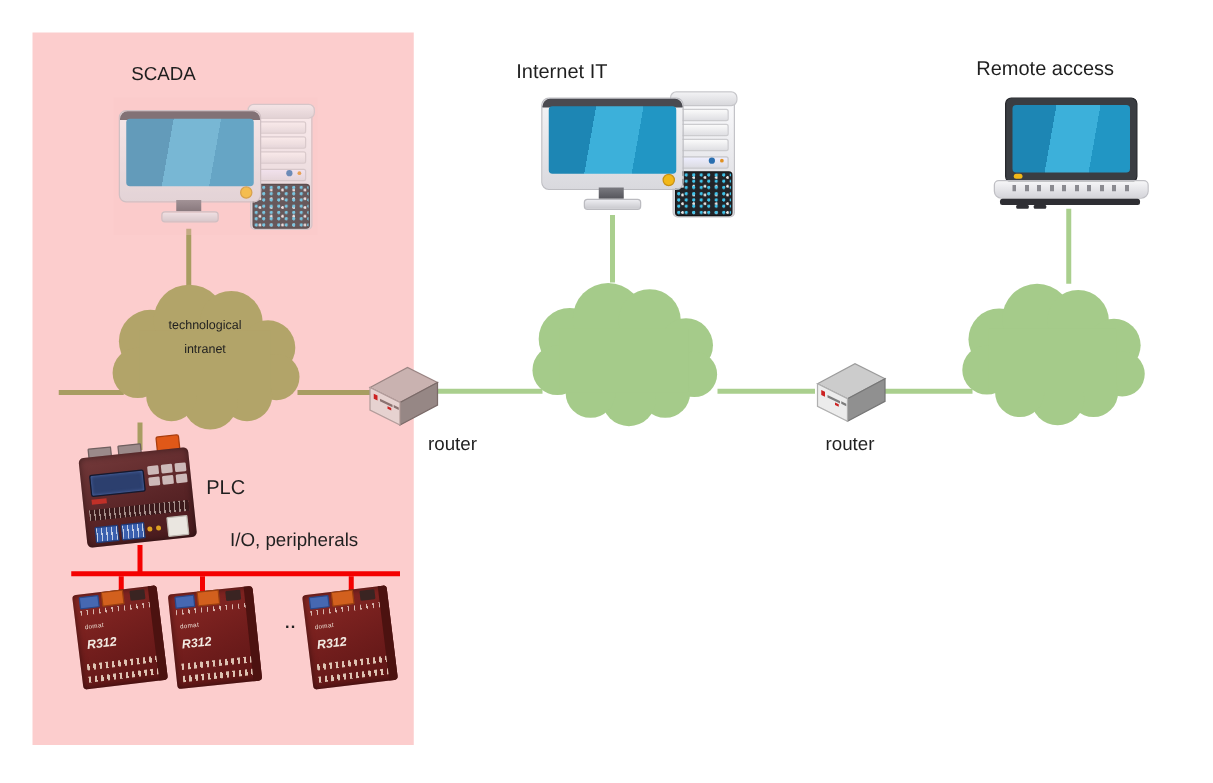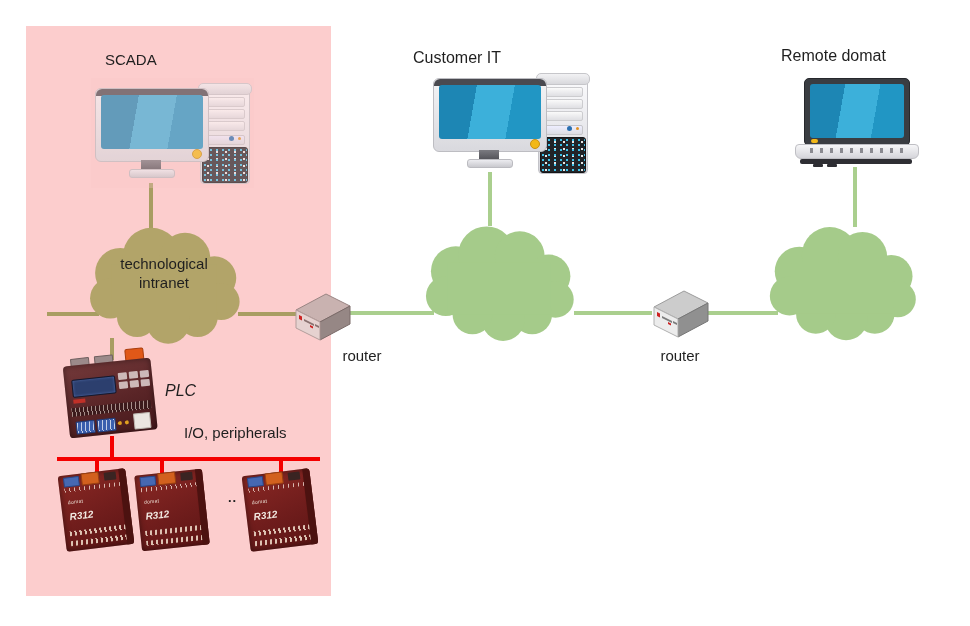--- a/index.html
+++ b/index.html
@@ -14,21 +14,21 @@
   .label{white-space:nowrap;color:var(--ink);}
   .zone{left:26px;top:26px;width:305px;height:570px;background:var(--zone_bg);}
   
   .oline{background:var(--olive_line);}
   .gline{background:var(--green_line);}
   .rline{background:var(--red);}
   
   .cloud svg{display:block;width:100%;height:100%;}
   .cloud-olive{color:var(--olive);}
   .cloud-green{color:var(--green);}
-  .cloud-label{width:100%;text-align:center;font-size:15px;}
+  .cloud-label{width:100%;text-align:center;font-size:10px;}
   
   .pc{width:155px;height:102px;}
   .tower{position:absolute;right:0;top:4px;width:48px;height:96px;border-radius:4px;
          background:linear-gradient(180deg,#fbfbfd 0%,#e6e6ea 60%,#d5d5da 100%);
          border:1px solid #c3c3c8;}
   .tower .cap{position:absolute;left:-3px;top:-4px;width:52px;height:10px;border-radius:5px;
          background:linear-gradient(#f2f2f4,#d8d8dc);border:1px solid #c6c6ca;}
   .tower .bay{position:absolute;left:4px;width:38px;height:8px;border-radius:2px;
          background:linear-gradient(#fafafa,#dfdfe3);border:1px solid #cccccf;}
   .tower .ports{position:absolute;left:4px;top:48px;width:38px;height:8px;border-radius:2px;
@@ -184,42 +184,42 @@
     </div>
     <div class="monitor">
       <div class="bezeltop"></div>
       <div class="screen"></div>
       <div class="pwr"></div>
     </div>
     <div class="neck"></div>
       <div class="base"></div>
   </div>
 
-  <div class="abs label" style="left:413px;top:49px;font-size:16px;">Customer IT</div>
+  <div class="abs label" style="left:413px;top:49px;font-size:16px;">Internet IT</div>
   <div class="abs pc" style="left:433px;top:72px;">
     <div class="tower">
       <div class="cap"></div>
       <div class="bay" style="top:10px;"></div>
         <div class="bay" style="top:22px;"></div>
         <div class="bay" style="top:34px;"></div>
       <div class="ports"></div>
       <div class="dotb" style="left:28px;"></div>
       <div class="doto" style="left:37px;"></div>
       <div class="grille"></div>
     </div>
     <div class="monitor">
       <div class="bezeltop"></div>
       <div class="screen"></div>
       <div class="pwr"></div>
     </div>
     <div class="neck"></div>
       <div class="base"></div>
   </div>
 
-  <div class="abs label" style="left:781px;top:47px;font-size:16px;">Remote domat</div>
+  <div class="abs label" style="left:781px;top:47px;font-size:16px;">Remote access</div>
   <div class="abs laptop" style="left:795px;top:78px;">
     <div class="lap-screen">
       <div class="screen"></div>
       <div class="lap-dot"></div>
     </div>
     <div class="lap-base">
       <div class="lap-kbd"></div>
     </div>
     <div class="lap-bottom"></div>
     <div class="lap-slot" style="left:18px;"></div>
@@ -266,21 +266,21 @@
         <div class="btn" style="left:76px;top:21px;"></div>
       <div class="rlabel"></div>
       <div class="mid"></div>
       <div class="tblue" style="left:7px;"></div>
       <div class="tblue" style="left:28px;"></div>
       <div class="amber" style="left:49px;"></div>
       <div class="amber" style="left:56px;"></div>
       <div class="white"></div>
     </div>
   </div>
-  <div class="abs label" style="left:165px;top:382px;font-size:16px;font-style:italic;">PLC</div>
+  <div class="abs label" style="left:165px;top:382px;font-size:16px;">PLC</div>
   <div class="abs label" style="left:184px;top:424px;font-size:15px;">I/O, peripherals</div>
 
   <div class="abs mod" style="left:62px;top:472px;transform:rotate(-7deg);">
     <div class="body"></div>
       <div class="edge"></div>
     <div class="cblue"></div>
     <div class="corange"></div>
     <div class="cdark"></div>
     <div class="ticks"></div>
     <div class="brand">domat</div>

